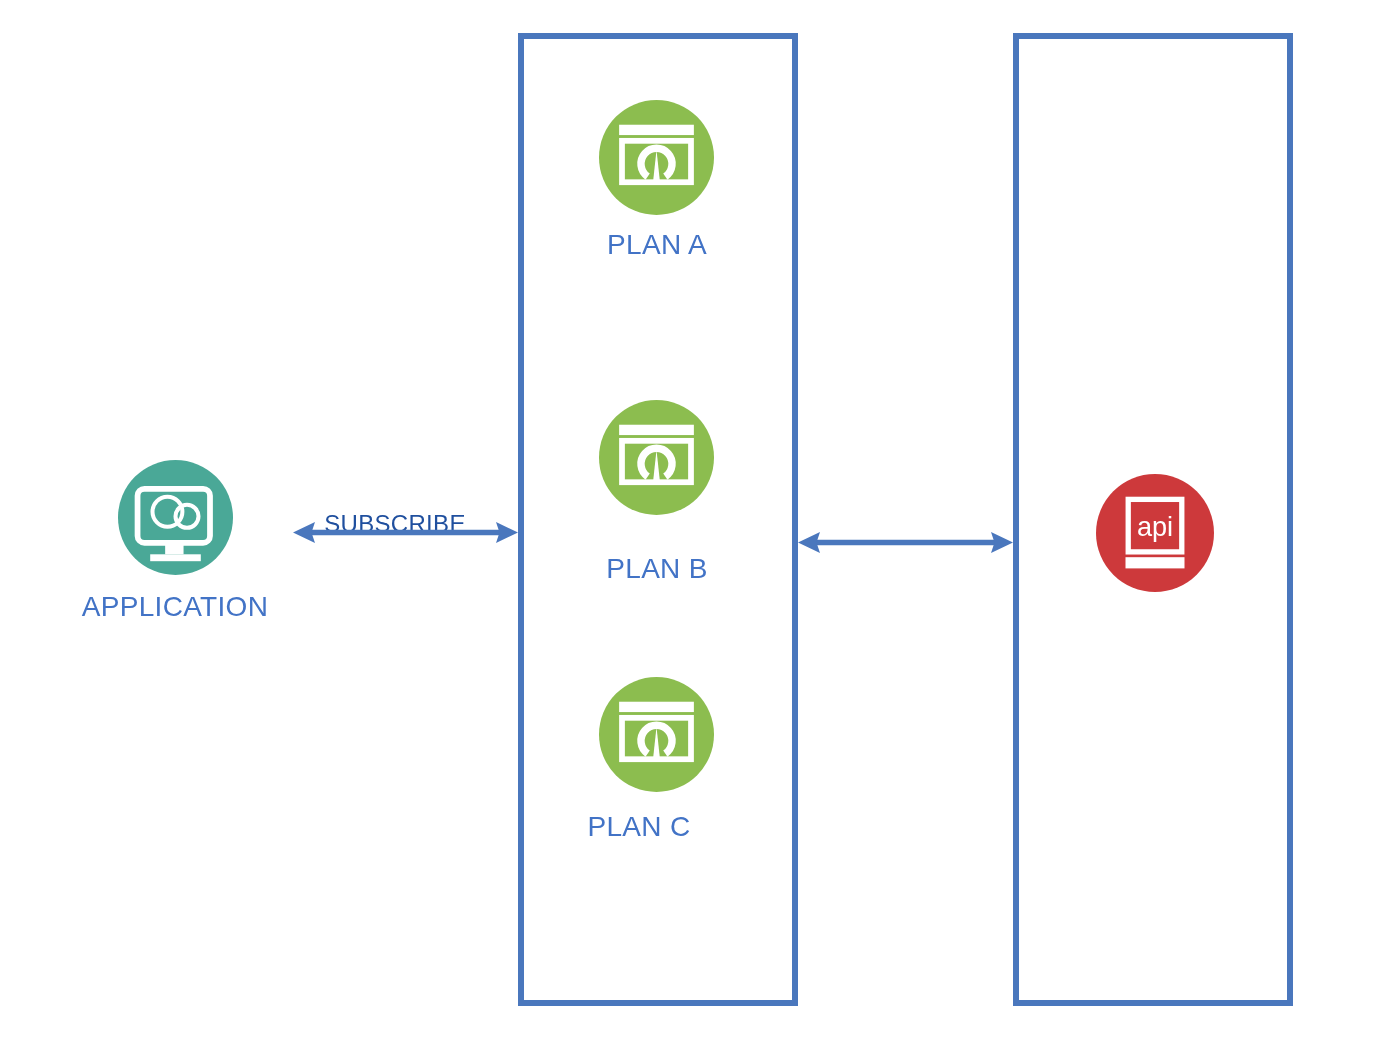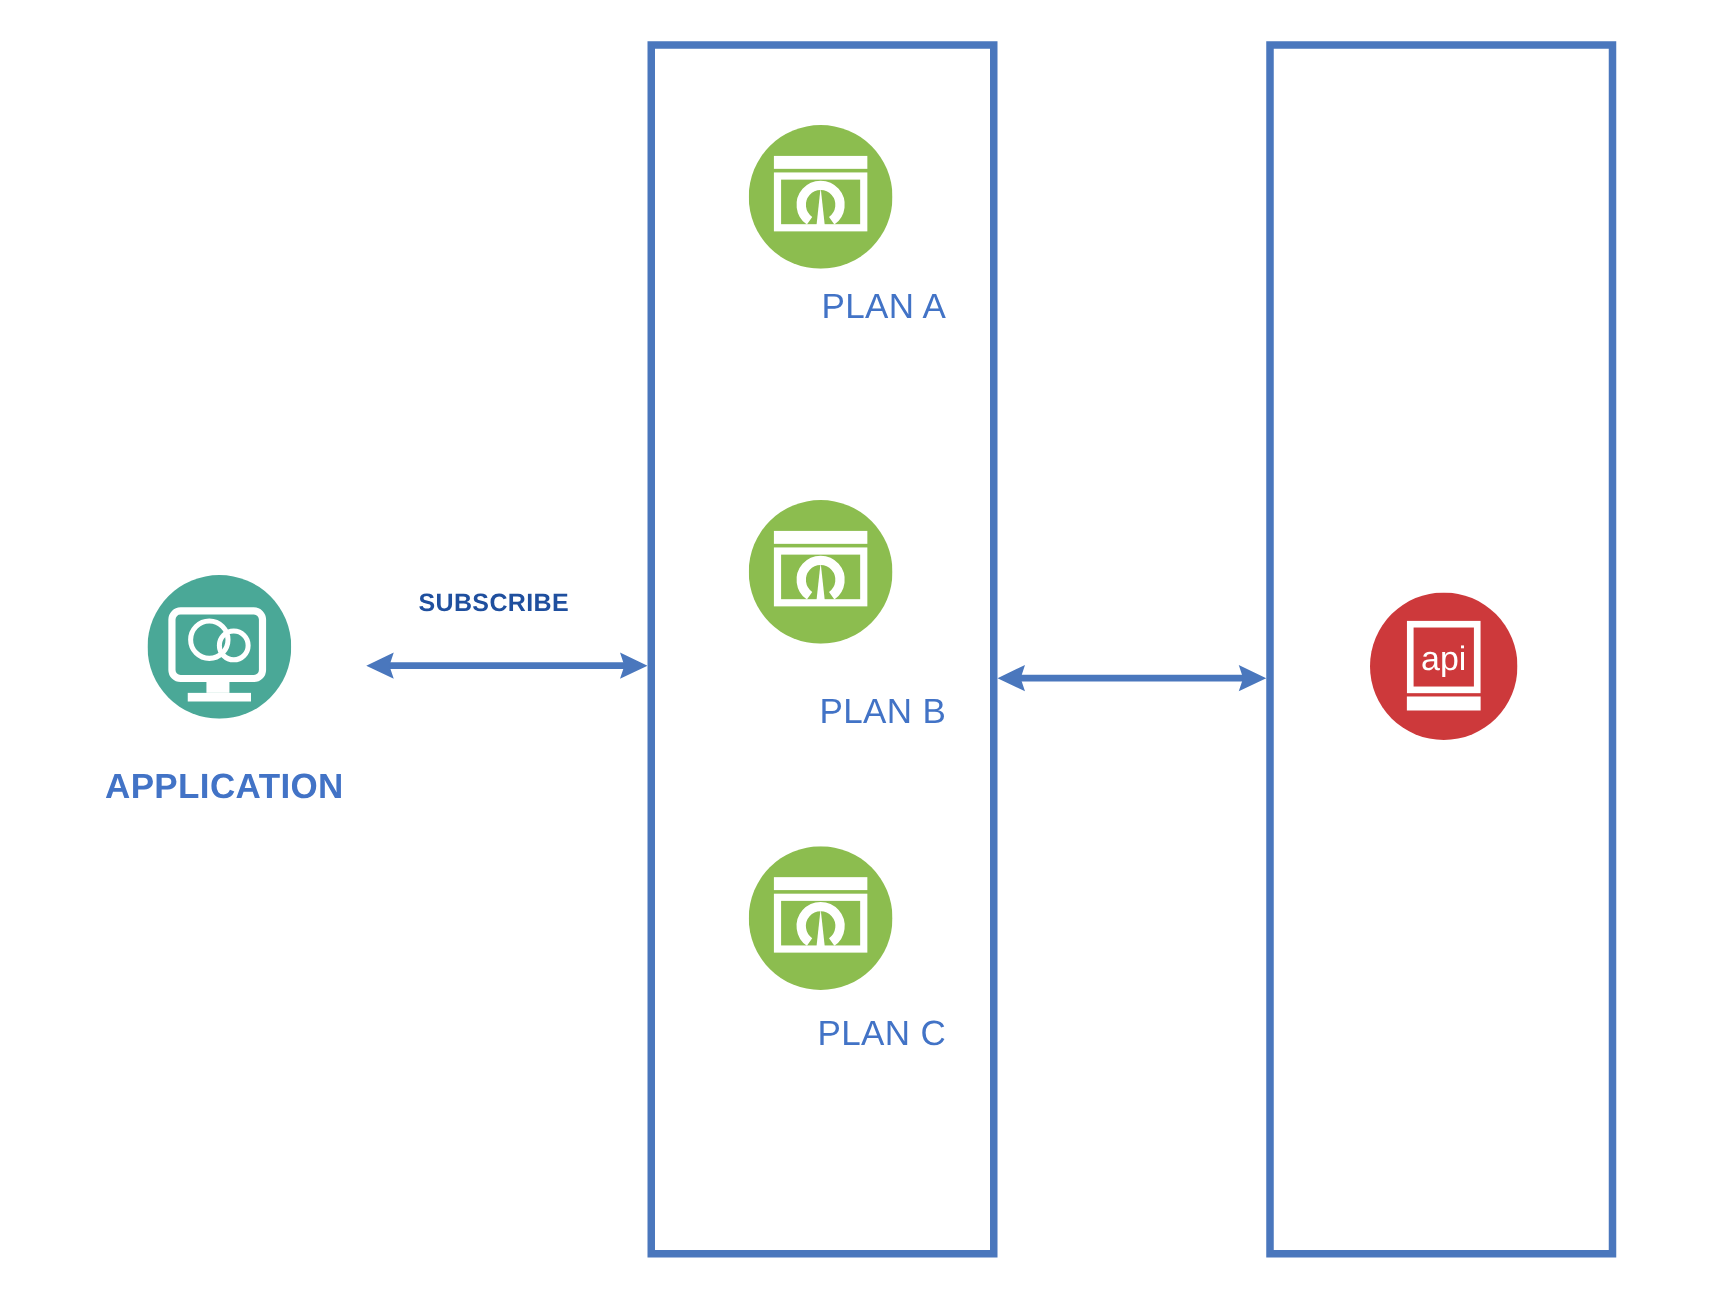--- a/index.html
+++ b/index.html
@@ -28,43 +28,42 @@
   .plan-icon { width: 115px; height: 115px; left: 599px; }
   .plan-icon-a { top: 100px; }
   .plan-icon-b { top: 400px; }
   .plan-icon-c { top: 677px; }
   .api-icon  { left: 1096px; top: 474px; width: 118px; height: 118px; }
 
   .node-label {
     position: absolute;
     font-size: 28px;
     color: #4273c6;
-    text-align: right;
+    text-align: center;
     white-space: nowrap;
     width: 200px;
     line-height: 1;
     letter-spacing: 0.3px;
   }
-  .label-application { left: 75px;  top: 615px; font-weight: bold; }
+  .label-application { left: 75px;  top: 593px; }
   .label-plan-a      { left: 557px; top: 231px; }
   .label-plan-b      { left: 557px; top: 555px; }
-  .label-plan-c      { left: 557px; top: 813px; }
+  .label-plan-c      { left: 539px; top: 813px; }
 
   .edge-label {
     position: absolute;
-    font-size: 20px;
+    font-size: 24px;
     color: #1f4f9e;
     text-align: center;
     white-space: nowrap;
     width: 200px;
     line-height: 1;
     left: 295px;
-    top: 473px;
+    top: 512px;
     letter-spacing: 0.3px;
-    font-weight: bold;
   }
 
   .arrow-svg { position: absolute; display: block; }
   .arrow-subscribe { left: 291px; top: 512px; width: 229px; height: 41px; }
   .arrow-gateway   { left: 796px; top: 522px; width: 219px; height: 41px; }
 </style>
 </head>
 <body>
 
 <div class="canvas">

